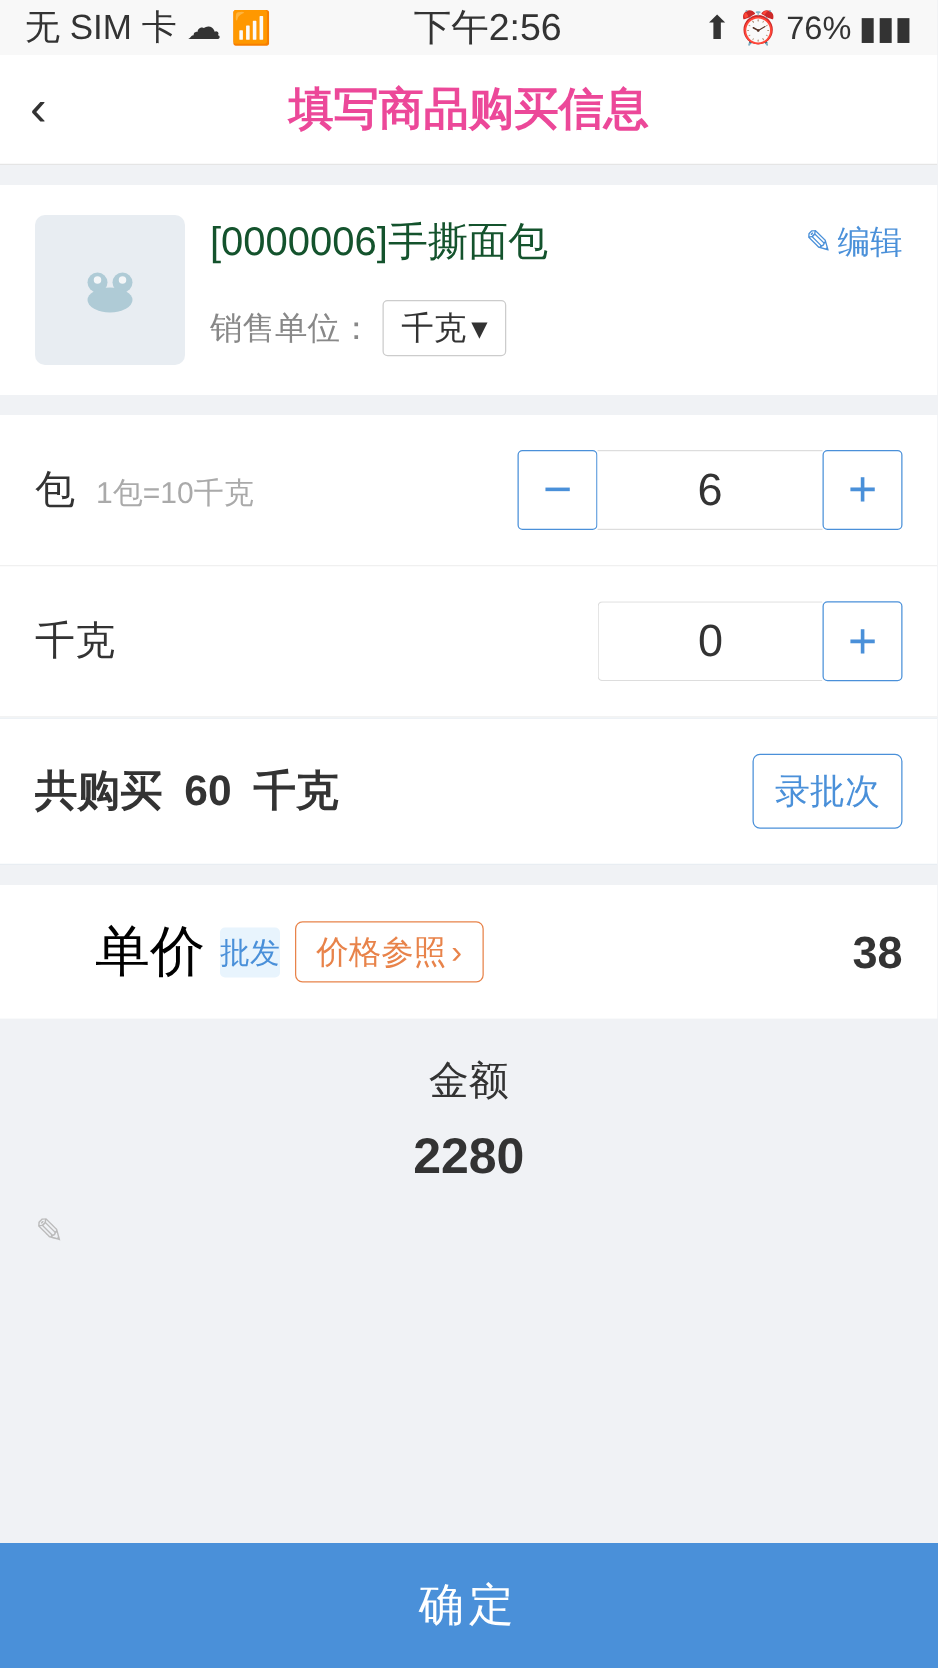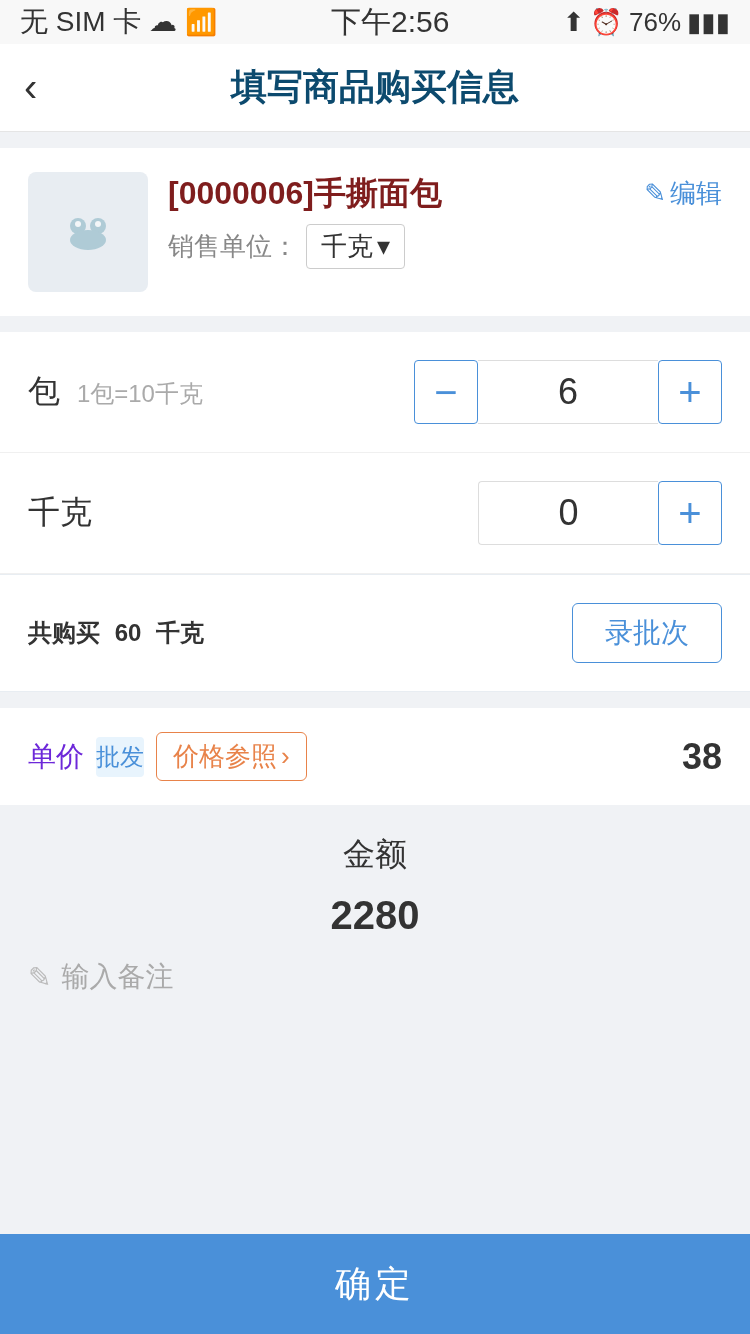--- a/index.html
+++ b/index.html
@@ -44,21 +44,21 @@
     .nav-back {
       position: absolute;
       left: 24px;
       font-size: 40px;
       color: #333;
       cursor: pointer;
     }
     .nav-title {
       font-size: 36px;
       font-weight: 600;
-      color: #0c4a6e;
+      color: #ec4899;
     }
 
     
     .product-card {
       background: #fff;
       padding: 24px 28px;
       display: flex;
       align-items: flex-start;
       gap: 20px;
       margin-top: 16px;
@@ -68,21 +68,21 @@
       height: 120px;
       background: #e8edf2;
       border-radius: 8px;
       display: flex;
       align-items: center;
       justify-content: center;
       flex-shrink: 0;
     }
     .product-img svg { width: 60px; height: 60px; opacity: 0.5; }
     .product-info { flex: 1; }
-    .product-name { font-size: 32px; color: #7f1d1d; font-weight: 700; margin-bottom: 8px; }
+    .product-name { font-size: 32px; color: #14532d; font-weight: 400; margin-bottom: 24px; }
     .product-stock { font-size: 26px; color: #888; margin-bottom: 8px; }
     .product-unit { font-size: 26px; color: #888; display: flex; align-items: center; gap: 8px; }
     .unit-selector {
       border: 1px solid #ccc;
       border-radius: 4px;
       padding: 4px 14px;
       font-size: 26px;
       color: #333;
       background: #fff;
       display: flex;
@@ -148,44 +148,44 @@
     .total-row {
       background: #fff;
       padding: 28px 28px;
       display: flex;
       align-items: center;
       justify-content: space-between;
       margin-top: 0;
       border-top: 1px solid #e8edf2;
       border-bottom: 1px solid #e8edf2;
     }
-    .total-text { font-size: 24px; color: #333; }
+    .total-text { font-size: 34px; color: #333; }
     .total-text span { font-weight: 600; color: #333; }
     .batch-btn {
       border: 1.5px solid #4a90d9;
       border-radius: 6px;
-      padding: 10px 32px;
+      padding: 10px 17px;
       font-size: 28px;
       color: #4a90d9;
       background: #fff;
       cursor: pointer;
     }
 
     
     .price-section {
       background: #fff;
       margin-top: 16px;
       padding: 24px 28px;
     }
     .price-row {
       display: flex;
       align-items: center;
       gap: 12px;
     }
-    .price-label { font-size: 28px; color: #6d28d9; }
+    .price-label { font-size: 44px; color: #000000; margin-left: 48px; }
     .price-tag-batch {
       background: #e8f4fd;
       color: #4a90d9;
       font-size: 24px;
       padding: 4px 0;
       border-radius: 4px;
     }
     .price-ref-btn {
       border: 1.5px solid #e8834a;
       border-radius: 6px;
@@ -352,19 +352,18 @@
   </div>
 </div>
 
 <div class="amount-section">
   <div class="amount-row">
     <span class="amount-label">金额</span>
     <span class="amount-value">2280</span>
   </div>
   <div class="remark-row">
     <span class="remark-icon">✎</span>
-    <span>输入备注</span>
   </div>
 </div>
 
 <div class="content-spacer"></div>
 
 <button class="confirm-btn">确定</button>
 
 </body></html>

